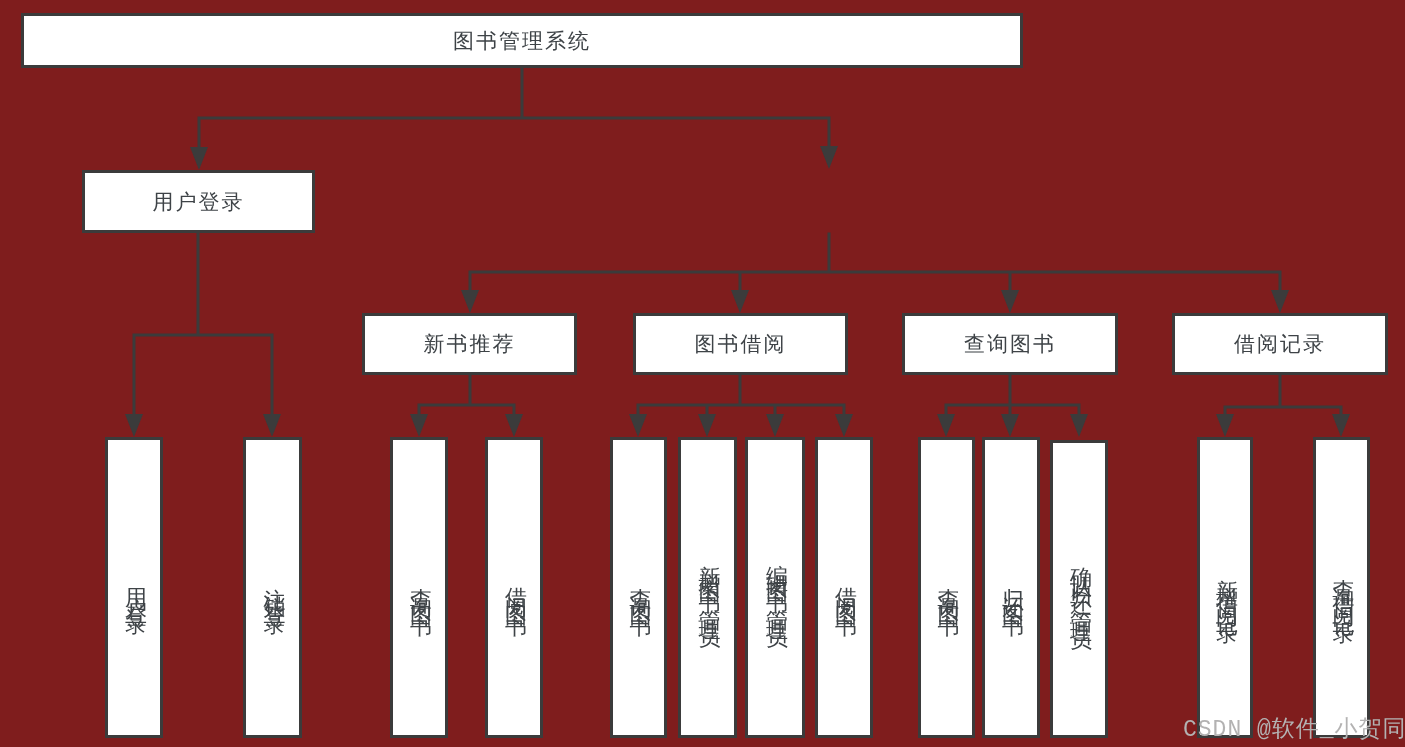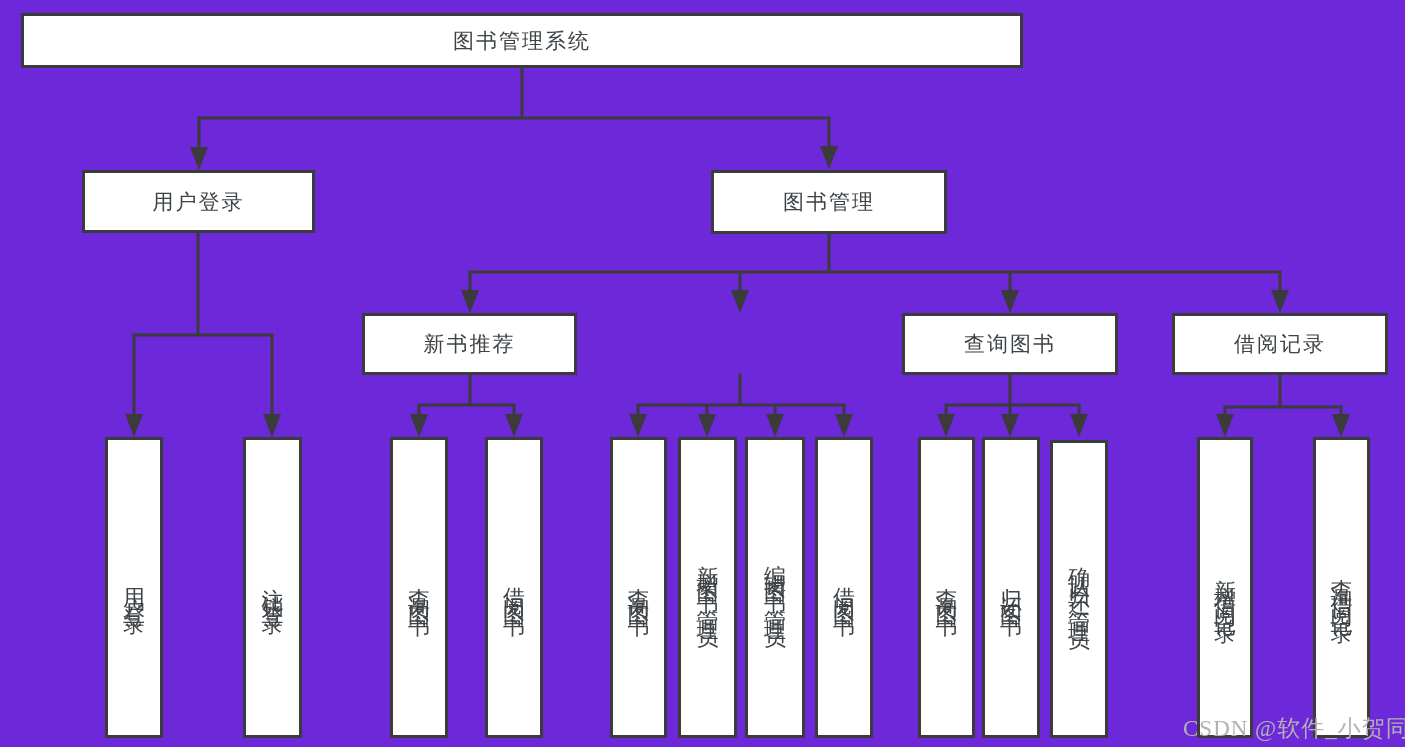--- a/index.html
+++ b/index.html
@@ -1,20 +1,20 @@
 <!DOCTYPE html>
 <html><head>
 <meta charset="utf-8">
 <style>
   html,body{margin:0;padding:0;background:#fff;}
   #canvas{
     position:relative;
     width:1405px;height:747px;
-    background:#6d28d9;
-    font-family:Liberation Serif, serif;
+    background:#7f1d1d;
+    font-family:Liberation Mono, monospace;
     overflow:hidden;
   }
   #connectors{position:absolute;left:0;top:0;width:1405px;height:747px;}
   .box{
     position:absolute;
     box-sizing:border-box;
     border:3px solid #3b3b3b;
     background:#fff;
     display:flex;
     align-items:center;
@@ -81,26 +81,26 @@
     </g>
   </svg>
 
   <div class="box" style="left:21px;top:13px;width:1002px;height:55px;">
     <span class="lbl">图书管理系统</span>
   </div>
 
   <div class="box" style="left:82px;top:170px;width:233px;height:63px;">
     <span class="lbl">用户登录</span>
   </div>
-  <div class="box" style="left:711px;top:170px;width:236px;height:64px;">
-    <span class="lbl">图书管理</span>
-  </div>
 
   <div class="box" style="left:362px;top:313px;width:215px;height:62px;">
     <span class="lbl">新书推荐</span>
+  </div>
+  <div class="box" style="left:633px;top:313px;width:215px;height:62px;">
+    <span class="lbl">图书借阅</span>
   </div>
   <div class="box" style="left:902px;top:313px;width:216px;height:62px;">
     <span class="lbl">查询图书</span>
   </div>
   <div class="box" style="left:1172px;top:313px;width:216px;height:62px;">
     <span class="lbl">借阅记录</span>
   </div>
 
   <div class="box vbox" style="left:105px;top:437px;width:58px;height:301px;">
     <span class="lbl">用户登录</span>

